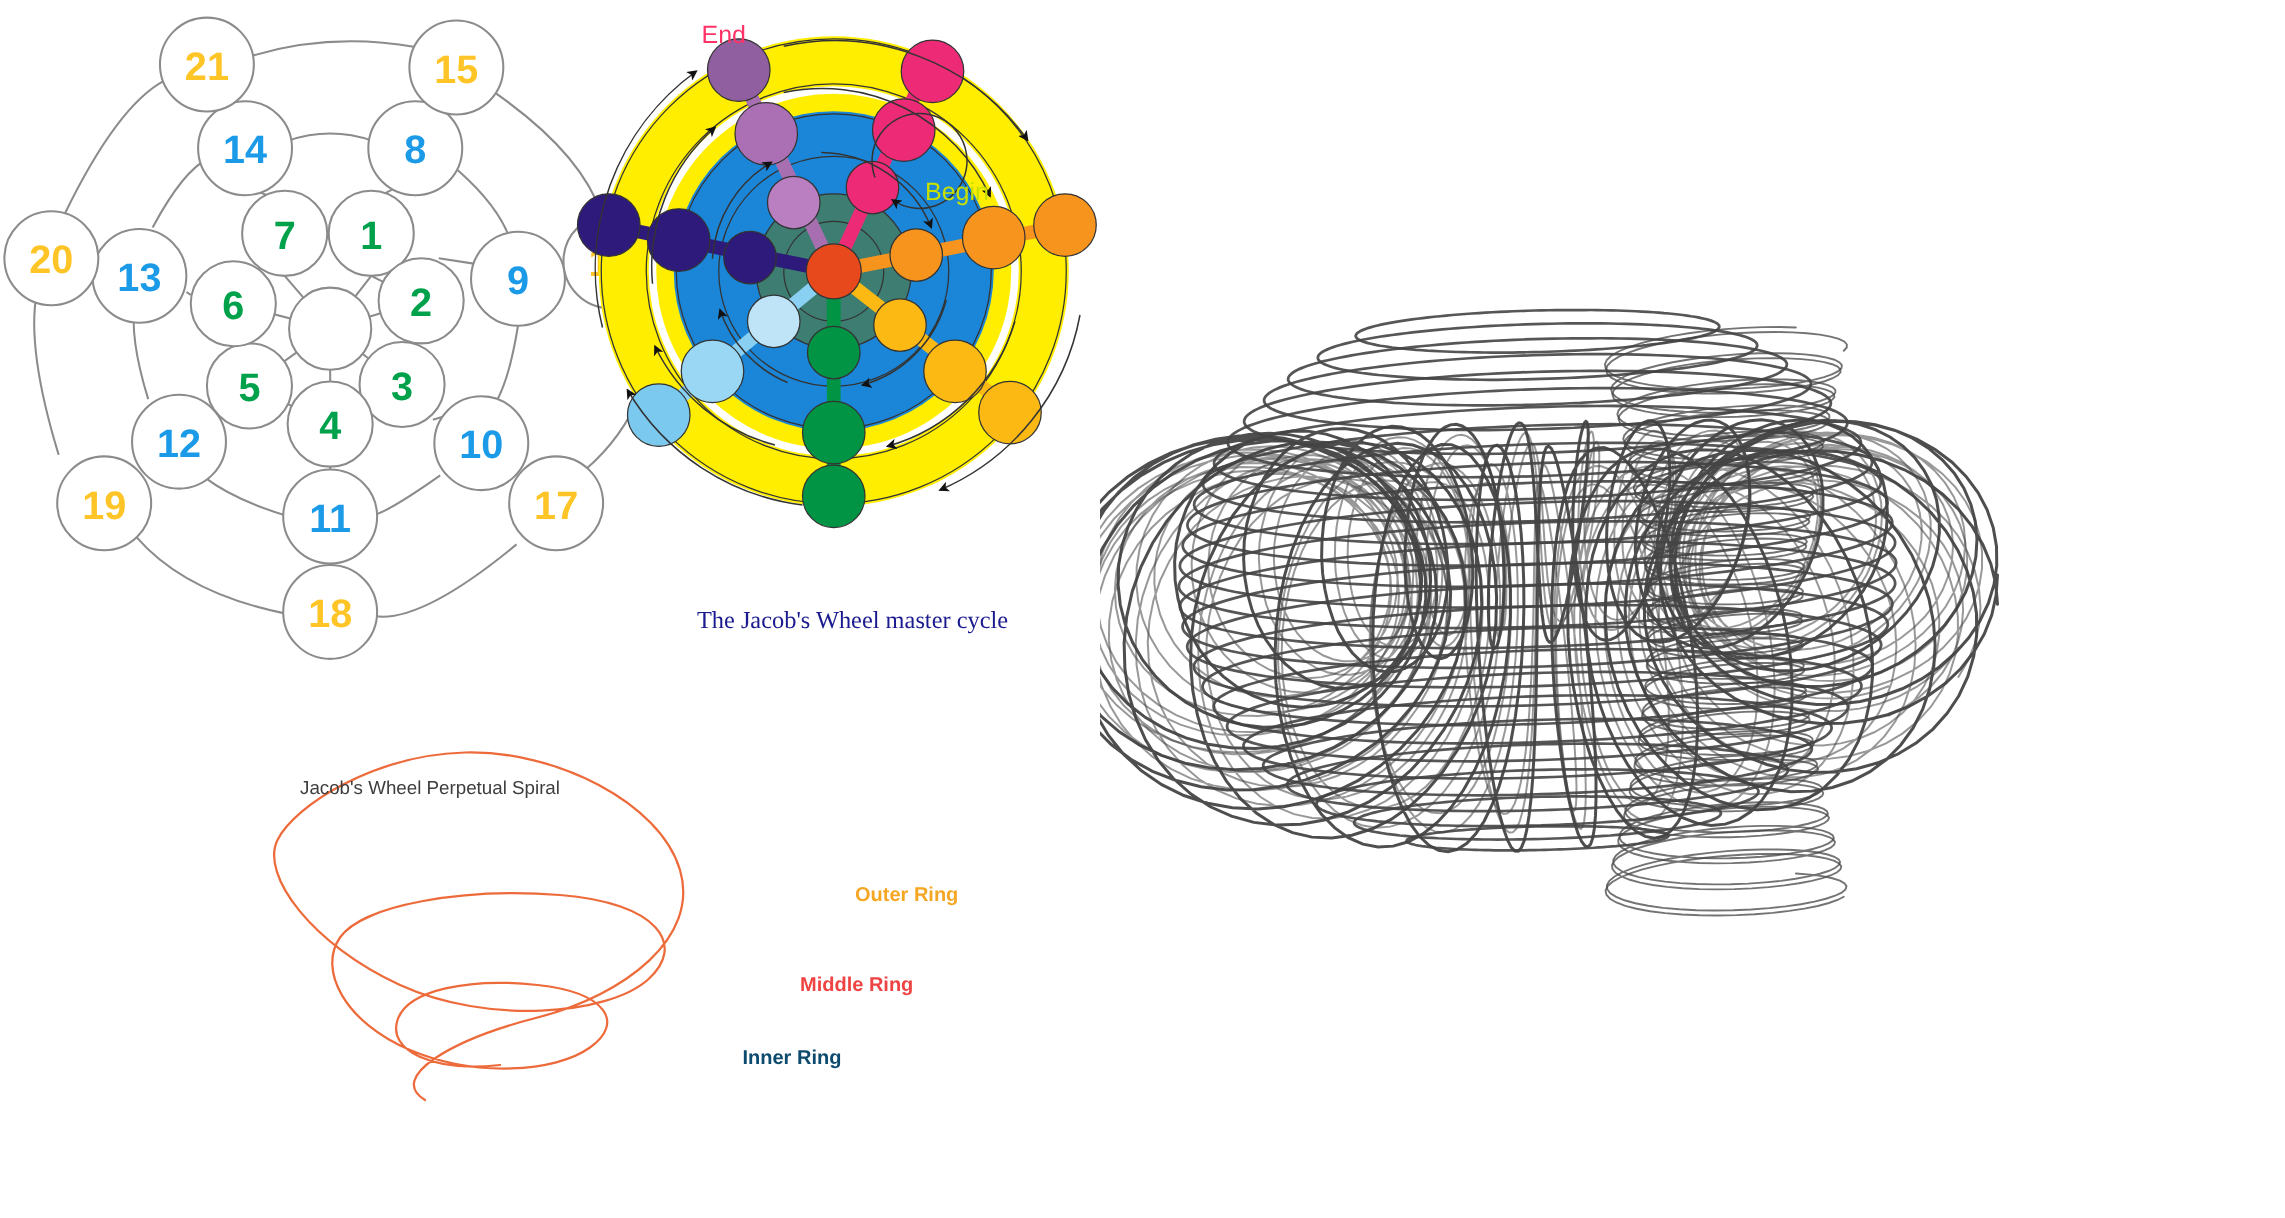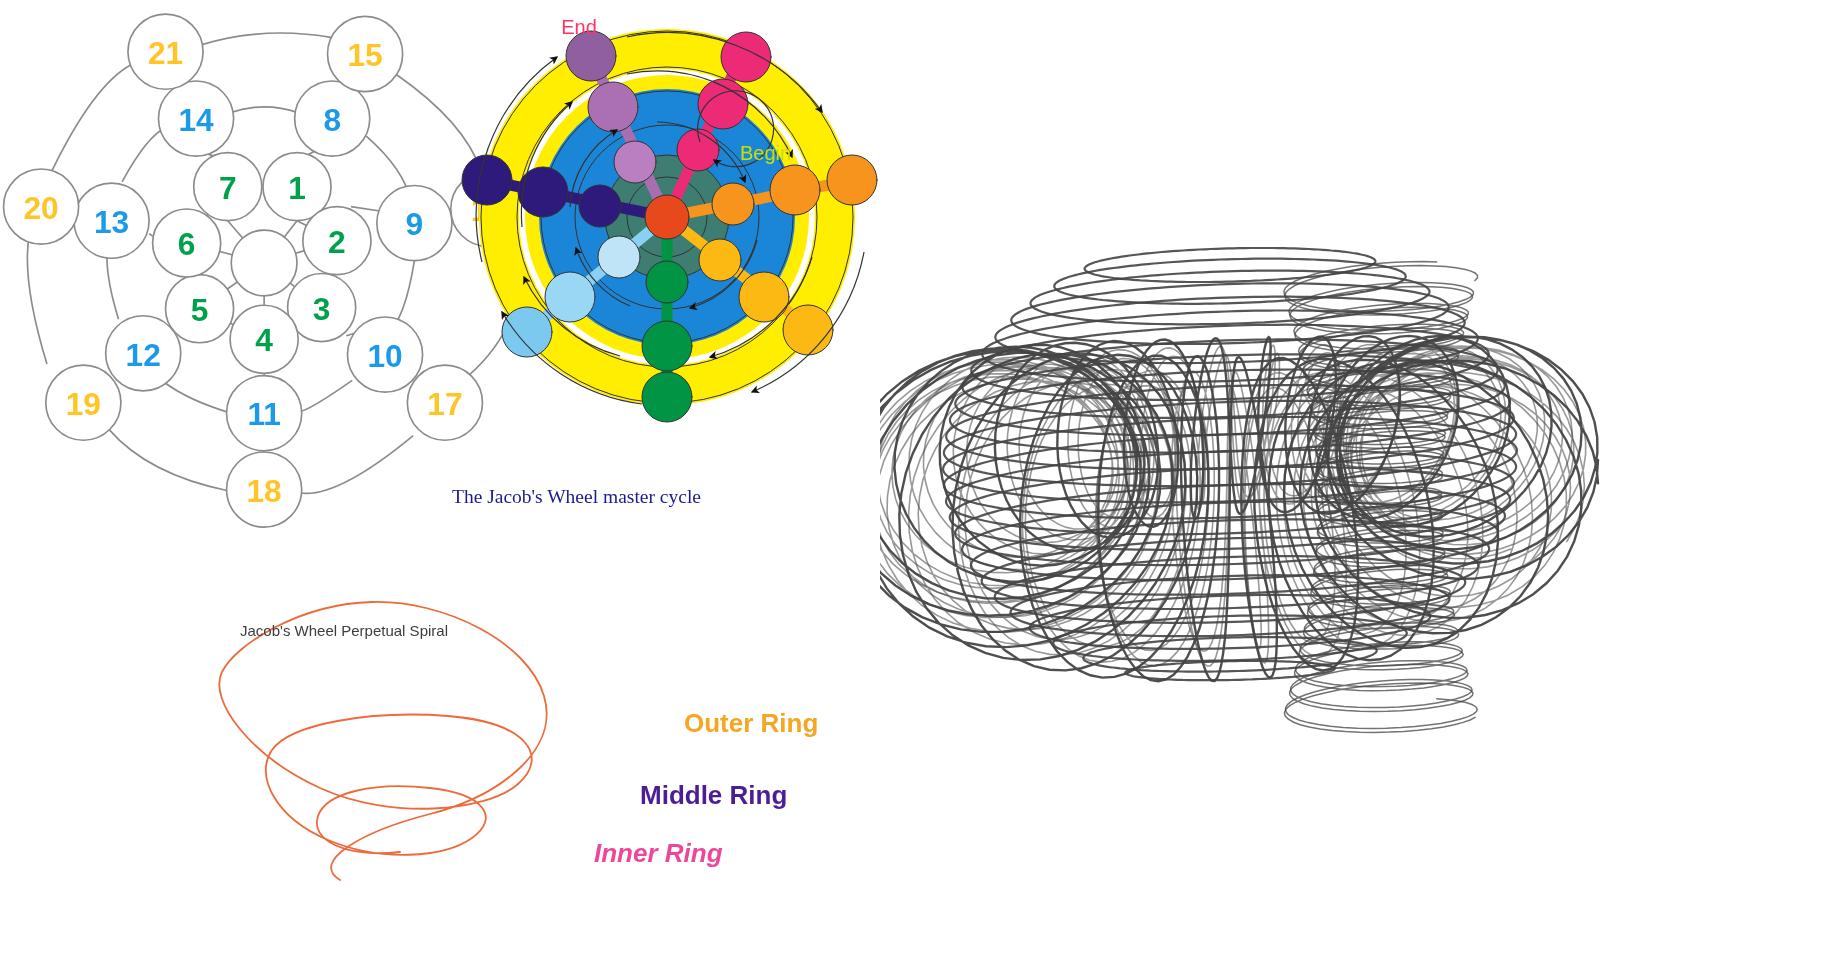--- a/index.html
+++ b/index.html
@@ -45,47 +45,47 @@
   }
   .jw-label {
     font-family: "Liberation Sans", sans-serif;
     font-size: 20px;
     font-weight: 500;
   }
   #jw-caption {
     position: absolute;
     left: 452px; top: 486px;
     width: 460px;
-    text-align: left;
+    text-align: center;
     font-family: "Liberation Serif", serif;
     font-size: 19.5px;
     line-height: 1.12;
     color: #1b1b8f;
   }
 
   
   #spiral-panel {
     left: 200px; top: 590px; width: 640px; height: 300px;
   }
   .spiral-title {
     position: absolute;
     left: 240px; top: 622px;
     font-family: "Liberation Sans", sans-serif;
     font-size: 15px;
     color: #3d3d3d;
   }
   .ring-label {
     position: absolute;
     font-family: "Liberation Sans", sans-serif;
-    font-size: 26px;
+    font-size: 16px;
     font-weight: bold;
   }
   #ring-label-outer  { left: 684px; top: 708px; color: #f5a623; }
-  #ring-label-middle { left: 640px; top: 780px; color: #4c1d95; }
-  #ring-label-inner  { left: 594px; top: 838px; color: #ec4899; font-style: italic; }
+  #ring-label-middle { left: 640px; top: 780px; color: #ef4444; }
+  #ring-label-inner  { left: 594px; top: 838px; color: #0c4a6e; }
 
   
   #torus-panel {
     left: 880px; top: 60px; width: 740px; height: 790px;
   }
 </style>
 </head>
 <body>
 
 <div class="panel" id="wheel-panel">

